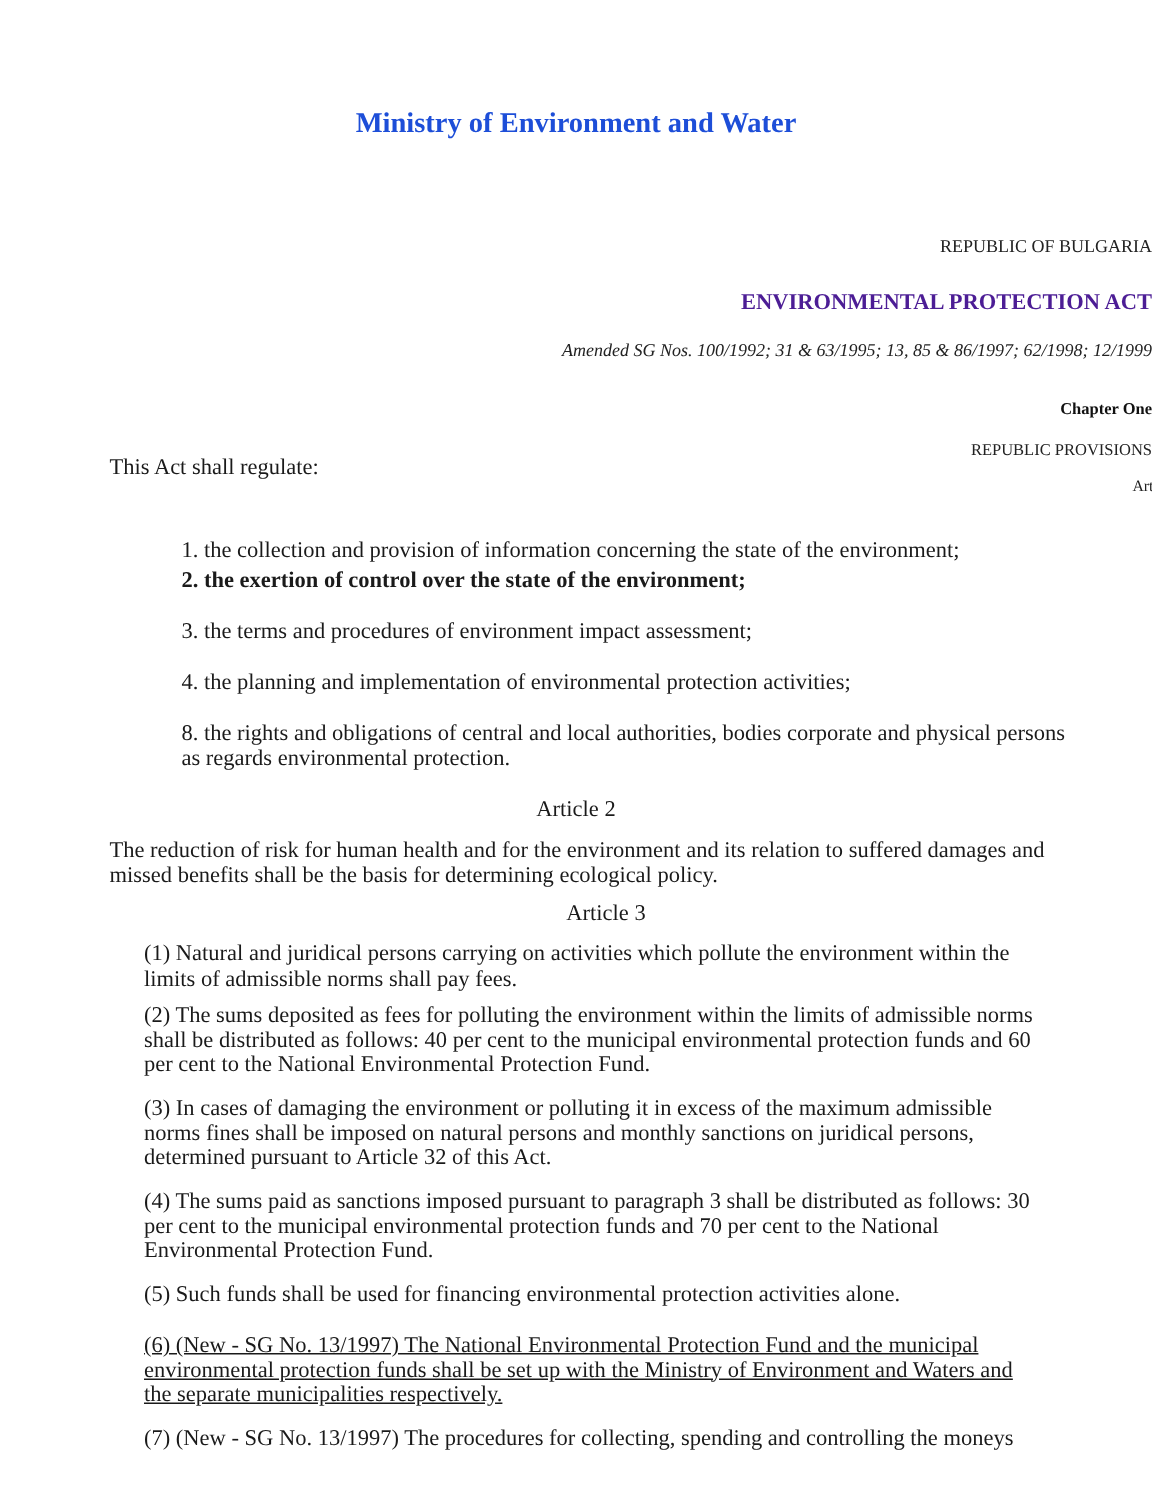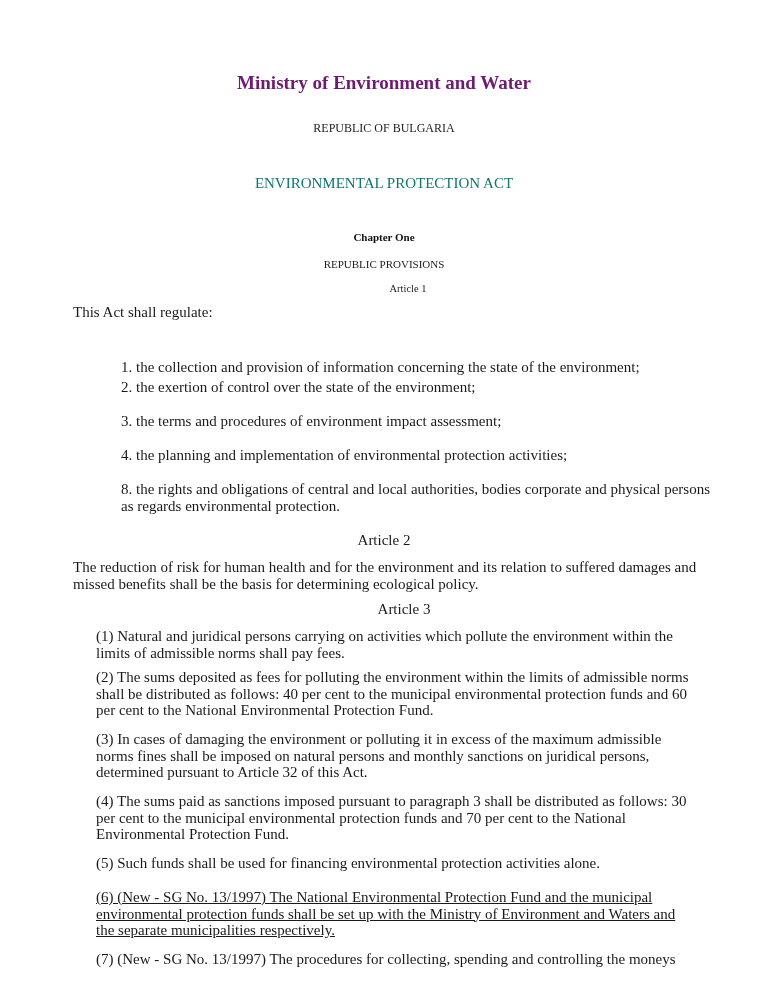--- a/index.html
+++ b/index.html
@@ -22,39 +22,40 @@
     width: 768px;
   }
   .title {
     position: absolute;
     top: 72px;
     left: 0;
     width: 768px;
     text-align: center;
     font-size: 19px;
     font-weight: bold;
-    color: #701a75;
+    color: #1d4ed8;
   }
   .center-block {
     position: absolute;
     left: 0;
     width: 768px;
-    text-align: center;
+    text-align: right;
+    margin-top: 36px;
   }
   .republic {
     top: 121px;
     font-size: 12px;
     line-height: 14px;
     color: #222;
   }
   .act-title {
-    top: 175px;
+    top: 158px;
     font-size: 15px;
-    font-weight: normal;
-    color: #0f766e;
+    font-weight: bold;
+    color: #4c1d95;
   }
   .promulgated {
     top: 190px;
     font-size: 12px;
     line-height: 14.5px;
     font-style: italic;
     color: #222;
   }
   .chapter {
     top: 231px;
@@ -112,30 +113,31 @@
 
   <div class="title">Ministry of Environment and Water</div>
 
   <div class="center-block republic">
     <div>REPUBLIC OF BULGARIA</div>
   </div>
 
   <div class="center-block act-title">ENVIRONMENTAL PROTECTION ACT</div>
 
   <div class="center-block promulgated">
+    <div>Amended SG Nos. 100/1992; 31 &amp; 63/1995; 13, 85 &amp; 86/1997; 62/1998; 12/1999</div>
   </div>
 
   <div class="center-block chapter">Chapter One</div>
   <div class="center-block gen-prov">REPUBLIC PROVISIONS</div>
   <div class="center-block article-small">Article 1</div>
 
   <div class="text intro">This Act shall regulate:</div>
 
   <div class="text list-item" style="top:359px;">1. the collection and provision of information concerning the state of the environment;</div>
-  <div class="text list-item" style="top:379px;">2. the exertion of control over the state of the environment;</div>
+  <div class="text list-item" style="top:379px;font-weight:bold;">2. the exertion of control over the state of the environment;</div>
   <div class="text list-item" style="top:413px;">3. the terms and procedures of environment impact assessment;</div>
   <div class="text list-item" style="top:447px;">4. the planning and implementation of environmental protection activities;</div>
   <div class="text list-item" style="top:481px;">8. the rights and obligations of central and local authorities, bodies corporate and physical persons as regards environmental protection.</div>
 
   <div class="article-heading" style="top:532px;text-align:center;">Article 2</div>
   <div class="text para-full" style="top:559px;">The reduction of risk for human health and for the environment and its relation to suffered damages and missed benefits shall be the basis for determining ecological policy.</div>
 
   <div class="article-heading" style="top:601px;padding-left:20px;">Article 3</div>
 
   <div class="text para-ind" style="top:628px;">(1) Natural and juridical persons carrying on activities which pollute the environment within the limits of admissible norms shall pay fees.</div>

